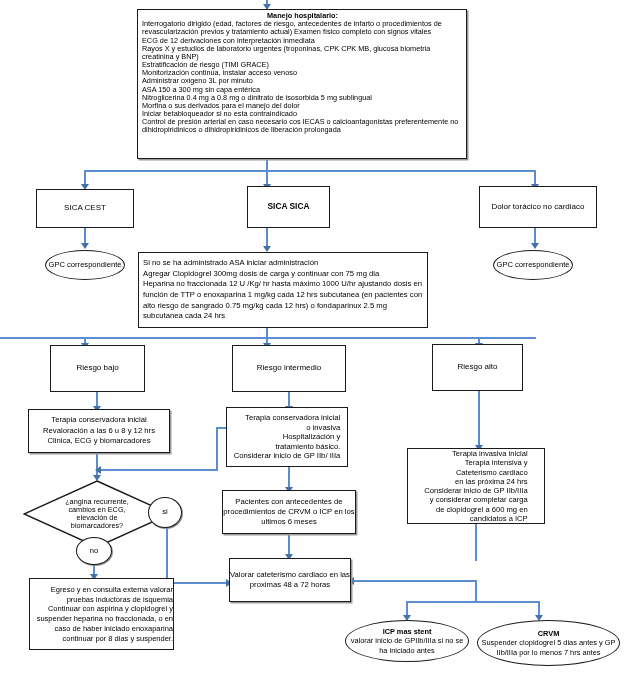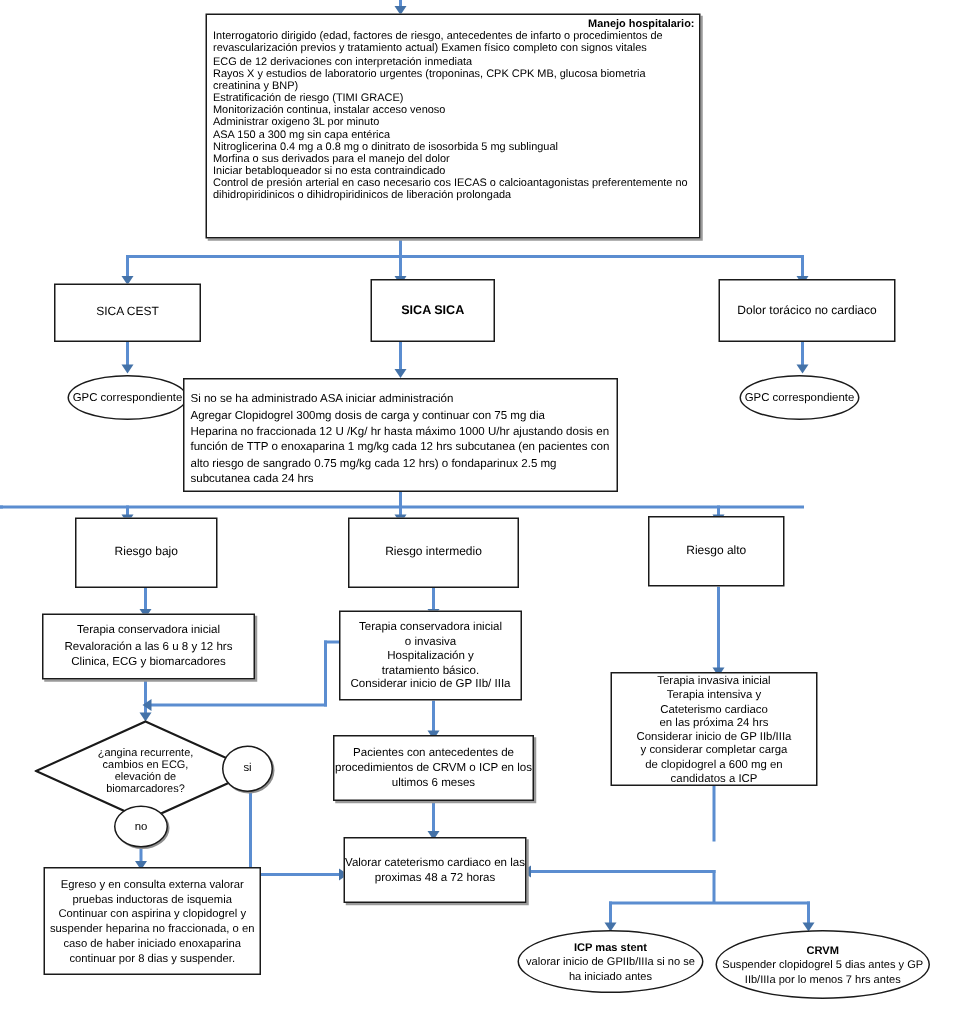--- a/index.html
+++ b/index.html
@@ -27,35 +27,36 @@
     line-height:1.12;
     white-space:pre-line;
     z-index:3;
   }
   .rect{
     border:1px solid #1a1a1a;
     box-shadow:1.5px 1.5px 0 0 #9a9a9a;
   }
   .rect-plain{
     border:1px solid #1a1a1a;
+    text-align:right;
   }
   .oval{
     border:1px solid #1a1a1a;
     border-radius:50% / 50%;
   }
   .circle{
     border:1px solid #1a1a1a;
     border-radius:50%;
     box-shadow:1px 1px 0 0 #8e8e8e;
   }
   .left-align{
     justify-content:flex-start;
     text-align:left;
     padding:2px 3px 2px 4px;
-    align-items:flex-end;
+    align-items:center;
   }
   .bold{font-weight:bold;}
   .b-label{font-weight:bold;}
 
   
   .diamond{
     position:absolute;
     z-index:3;
   }
   .diamond .dshape{
@@ -154,21 +155,21 @@
   <div class="conn vline" style="left:266px;top:228px;width:2px;height:20px;"></div>
   <div class="arrow-down" style="left:263px;top:246px;"></div>
 
   <div class="conn vline" style="left:534px;top:228px;width:2px;height:17px;"></div>
   <div class="arrow-down" style="left:531px;top:243px;"></div>
 
   <div class="node oval" style="left:45px;top:250px;width:80px;height:30px;font-size:7.6px;">GPC correspondiente</div>
 
   <div class="node oval" style="left:493px;top:250px;width:80px;height:30px;font-size:7.6px;">GPC correspondiente</div>
 
-  <div class="node rect-plain left-align" style="left:122px;top:252px;width:290px;height:76px;font-size:7.7px;line-height:1.38;">Si no se ha administrado ASA iniciar administración
+  <div class="node rect-plain left-align" style="left:138px;top:252px;width:290px;height:76px;font-size:7.7px;line-height:1.38;">Si no se ha administrado ASA iniciar administración
 Agregar Clopidogrel 300mg dosis de carga y continuar con 75 mg dia
 Heparina no fraccionada 12 U /Kg/ hr hasta máximo 1000 U/hr ajustando dosis en función de TTP o enoxaparina 1 mg/kg cada 12 hrs subcutanea (en pacientes con alto riesgo de sangrado 0.75 mg/kg cada 12 hrs) o fondaparinux 2.5 mg subcutanea cada 24 hrs</div>
 
   <div class="conn vline" style="left:266px;top:328px;width:2px;height:10px;"></div>
   <div class="conn hline" style="left:0px;top:337px;width:536px;height:2px;"></div>
   <div class="conn vline" style="left:0px;top:337px;width:2px;height:2px;"></div>
 
   <div class="conn vline" style="left:84px;top:337px;width:2px;height:8px;"></div>
   <div class="arrow-down" style="left:81px;top:343px;"></div>
 

